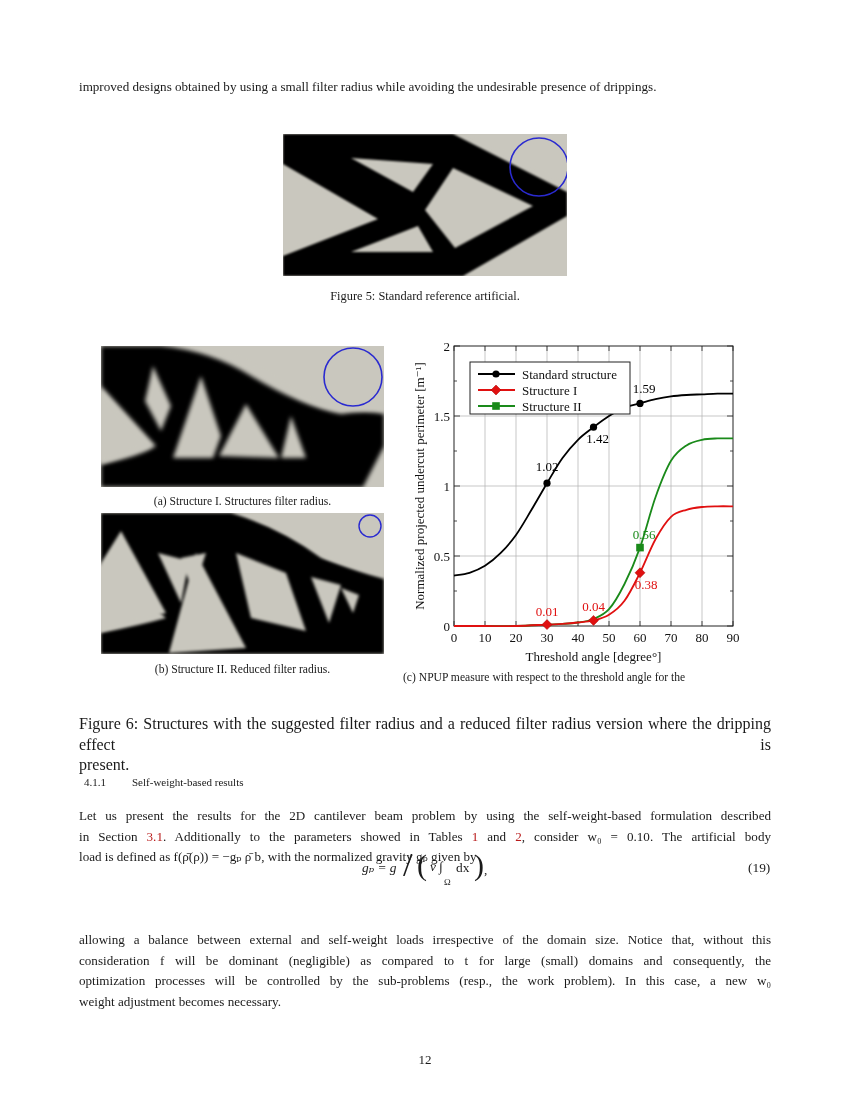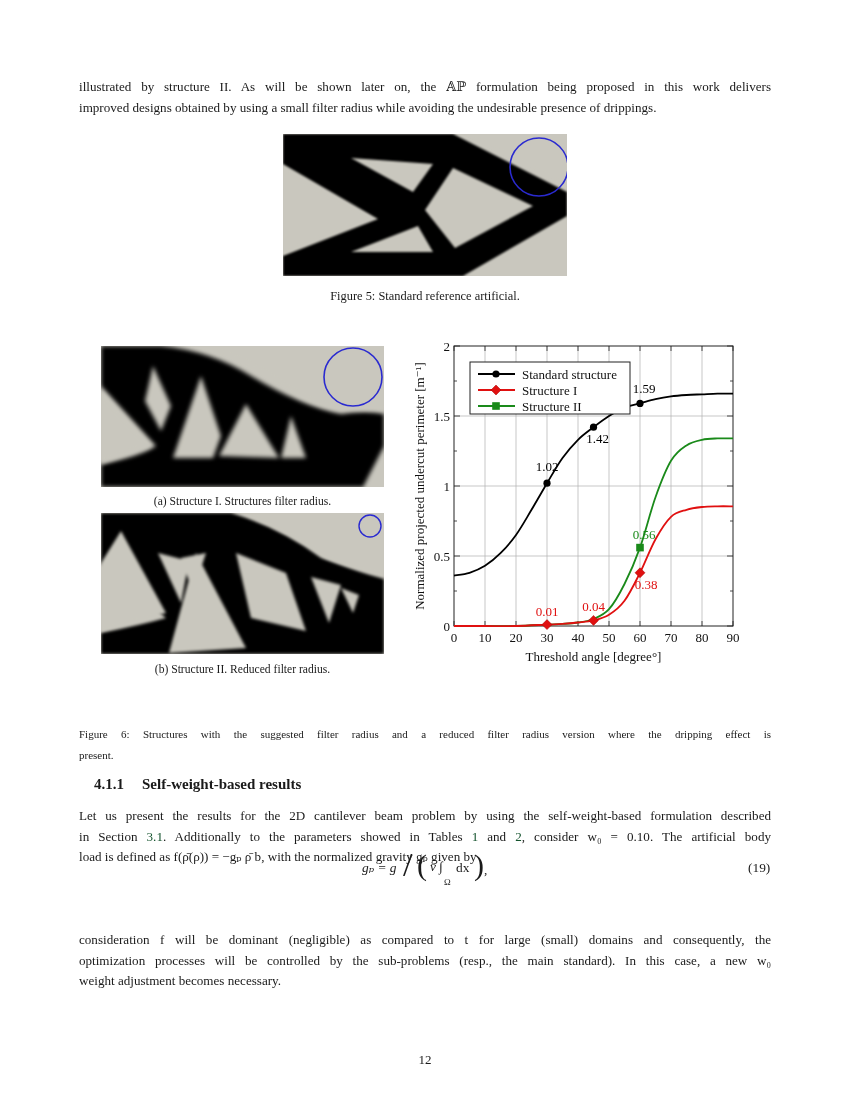--- a/index.html
+++ b/index.html
@@ -4,33 +4,32 @@
 <style>
   html, body { margin:0; padding:0; background:#ffffff; }
   body { width:850px; height:1100px; position:relative; overflow:hidden;
          font-family:"Liberation Serif","DejaVu Serif",serif; color:#1a1a1a; }
   .abs { position:absolute; }
   .para { position:absolute; left:79px; width:692px; font-size:13.1px; line-height:20.6px; text-align:justify; text-align-last:left; }
   .para .jl { display:block; text-align:justify; text-align-last:justify; }
   .para .ll { display:block; text-align:left; }
   .cap { position:absolute; font-size:12.4px; text-align:center; }
   .subcap { position:absolute; font-size:11.6px; line-height:15px; }
-  .ref { color:#14532d; }
+  .ref { color:#b91c1c; }
   .struct-img { position:absolute; background:#c9c7be; overflow:hidden; }
-  .heading { position:absolute; left:94px; top:776px; font-size:15px; font-weight:bold; }
+  .heading { position:absolute; left:84px; top:776px; font-size:11px; font-weight:normal; }
   .heading .num { display:inline-block; width:48px; }
   .eq { position:absolute; left:0; top:860px; width:850px; font-size:13.4px; }
   .pagenum { position:absolute; left:0; width:850px; top:1052px; text-align:center; font-size:13px; }
   svg text { font-family:"Liberation Serif","DejaVu Serif",serif; }
 </style>
 </head>
 <body>
 
 <div class="para" style="top:77px;">
-  <span class="jl">illustrated by structure II. As will be shown later on, the 𝔸ℙ formulation being proposed in this work delivers</span>
   <span class="ll">improved designs obtained by using a small filter radius while avoiding the undesirable presence of drippings.</span>
 </div>
 
 <div class="struct-img" style="left:283px; top:134px; width:284px; height:142px;">
   <svg width="284" height="142" viewBox="0 0 284 142">
     <defs>
         <filter id="b1">
           <feGaussianBlur stdDeviation="1.2"></feGaussianBlur>
         </filter>
       </defs>
@@ -189,23 +188,24 @@
       <text x="118" y="42.5" font-size="13" fill="#111">Standard structure</text>
       <line x1="74" x2="111" y1="54" y2="54" stroke="#e01010" stroke-width="1.8"></line>
       <polygon points="92,49 97,54 92,59 87,54" fill="#e01010" stroke="#a00" stroke-width="0.5"></polygon>
       <text x="118" y="58.5" font-size="13" fill="#111">Structure I</text>
       <line x1="74" x2="111" y1="70" y2="70" stroke="#1a8a1a" stroke-width="1.8"></line>
       <rect x="88.2" y="66.2" width="7.6" height="7.6" fill="#1a8a1a"></rect>
       <text x="118" y="74.5" font-size="13" fill="#111">Structure II</text>
     </svg>
 </div>
 <div class="subcap" style="left:403px; top:670px; width:360px;">
-</div>
-
-<div class="para" style="top:714px; font-size:11px;margin-top:10px;">
+  <div>(c) NPUP measure with respect to the threshold angle for the</div>
+</div>
+
+<div class="para" style="top:714px; font-size:16px;">
   <span class="jl">Figure 6: Structures with the suggested filter radius and a reduced filter radius version where the dripping effect is</span>
   <span class="ll">present.</span>
 </div>
 
 <div class="heading">
   <span class="num">4.1.1</span><span>Self-weight-based results</span>
 </div>
 
 <div class="para" style="top:806px;">
   <span class="jl">Let us present the results for the 2D cantilever beam problem by using the self-weight-based formulation described</span>
@@ -219,18 +219,19 @@
   <div class="abs" style="left:417px; top:-12px; font-size:30px;">(</div>
   <div class="abs" style="left:430px; top:-1px; font-style:italic;">v̄ ∫</div>
   <div class="abs" style="left:444px; top:17px; font-size:9px;">Ω</div>
   <div class="abs" style="left:456px; top:0;">dx</div>
   <div class="abs" style="left:474px; top:-12px; font-size:30px;">)</div>
   <div class="abs" style="left:484px; top:2px;">,</div>
   <div class="abs" style="left:748px; top:0;">(19)</div>
 </div>
 
 <div class="para" style="top:930px;">
+  <span class="jl">allowing a balance between external and self-weight loads irrespective of the domain size. Notice that, without this</span>
   <span class="jl">consideration f will be dominant (negligible) as compared to t for large (small) domains and consequently, the</span>
-  <span class="jl">optimization processes will be controlled by the sub-problems (resp., the main standard). In this case, a new w₀</span>
+  <span class="jl">optimization processes will be controlled by the sub-problems (resp., the work problem). In this case, a new w₀</span>
   <span class="ll">weight adjustment becomes necessary.</span>
 </div>
 
 <div class="pagenum">12</div>
 
 </body></html>

